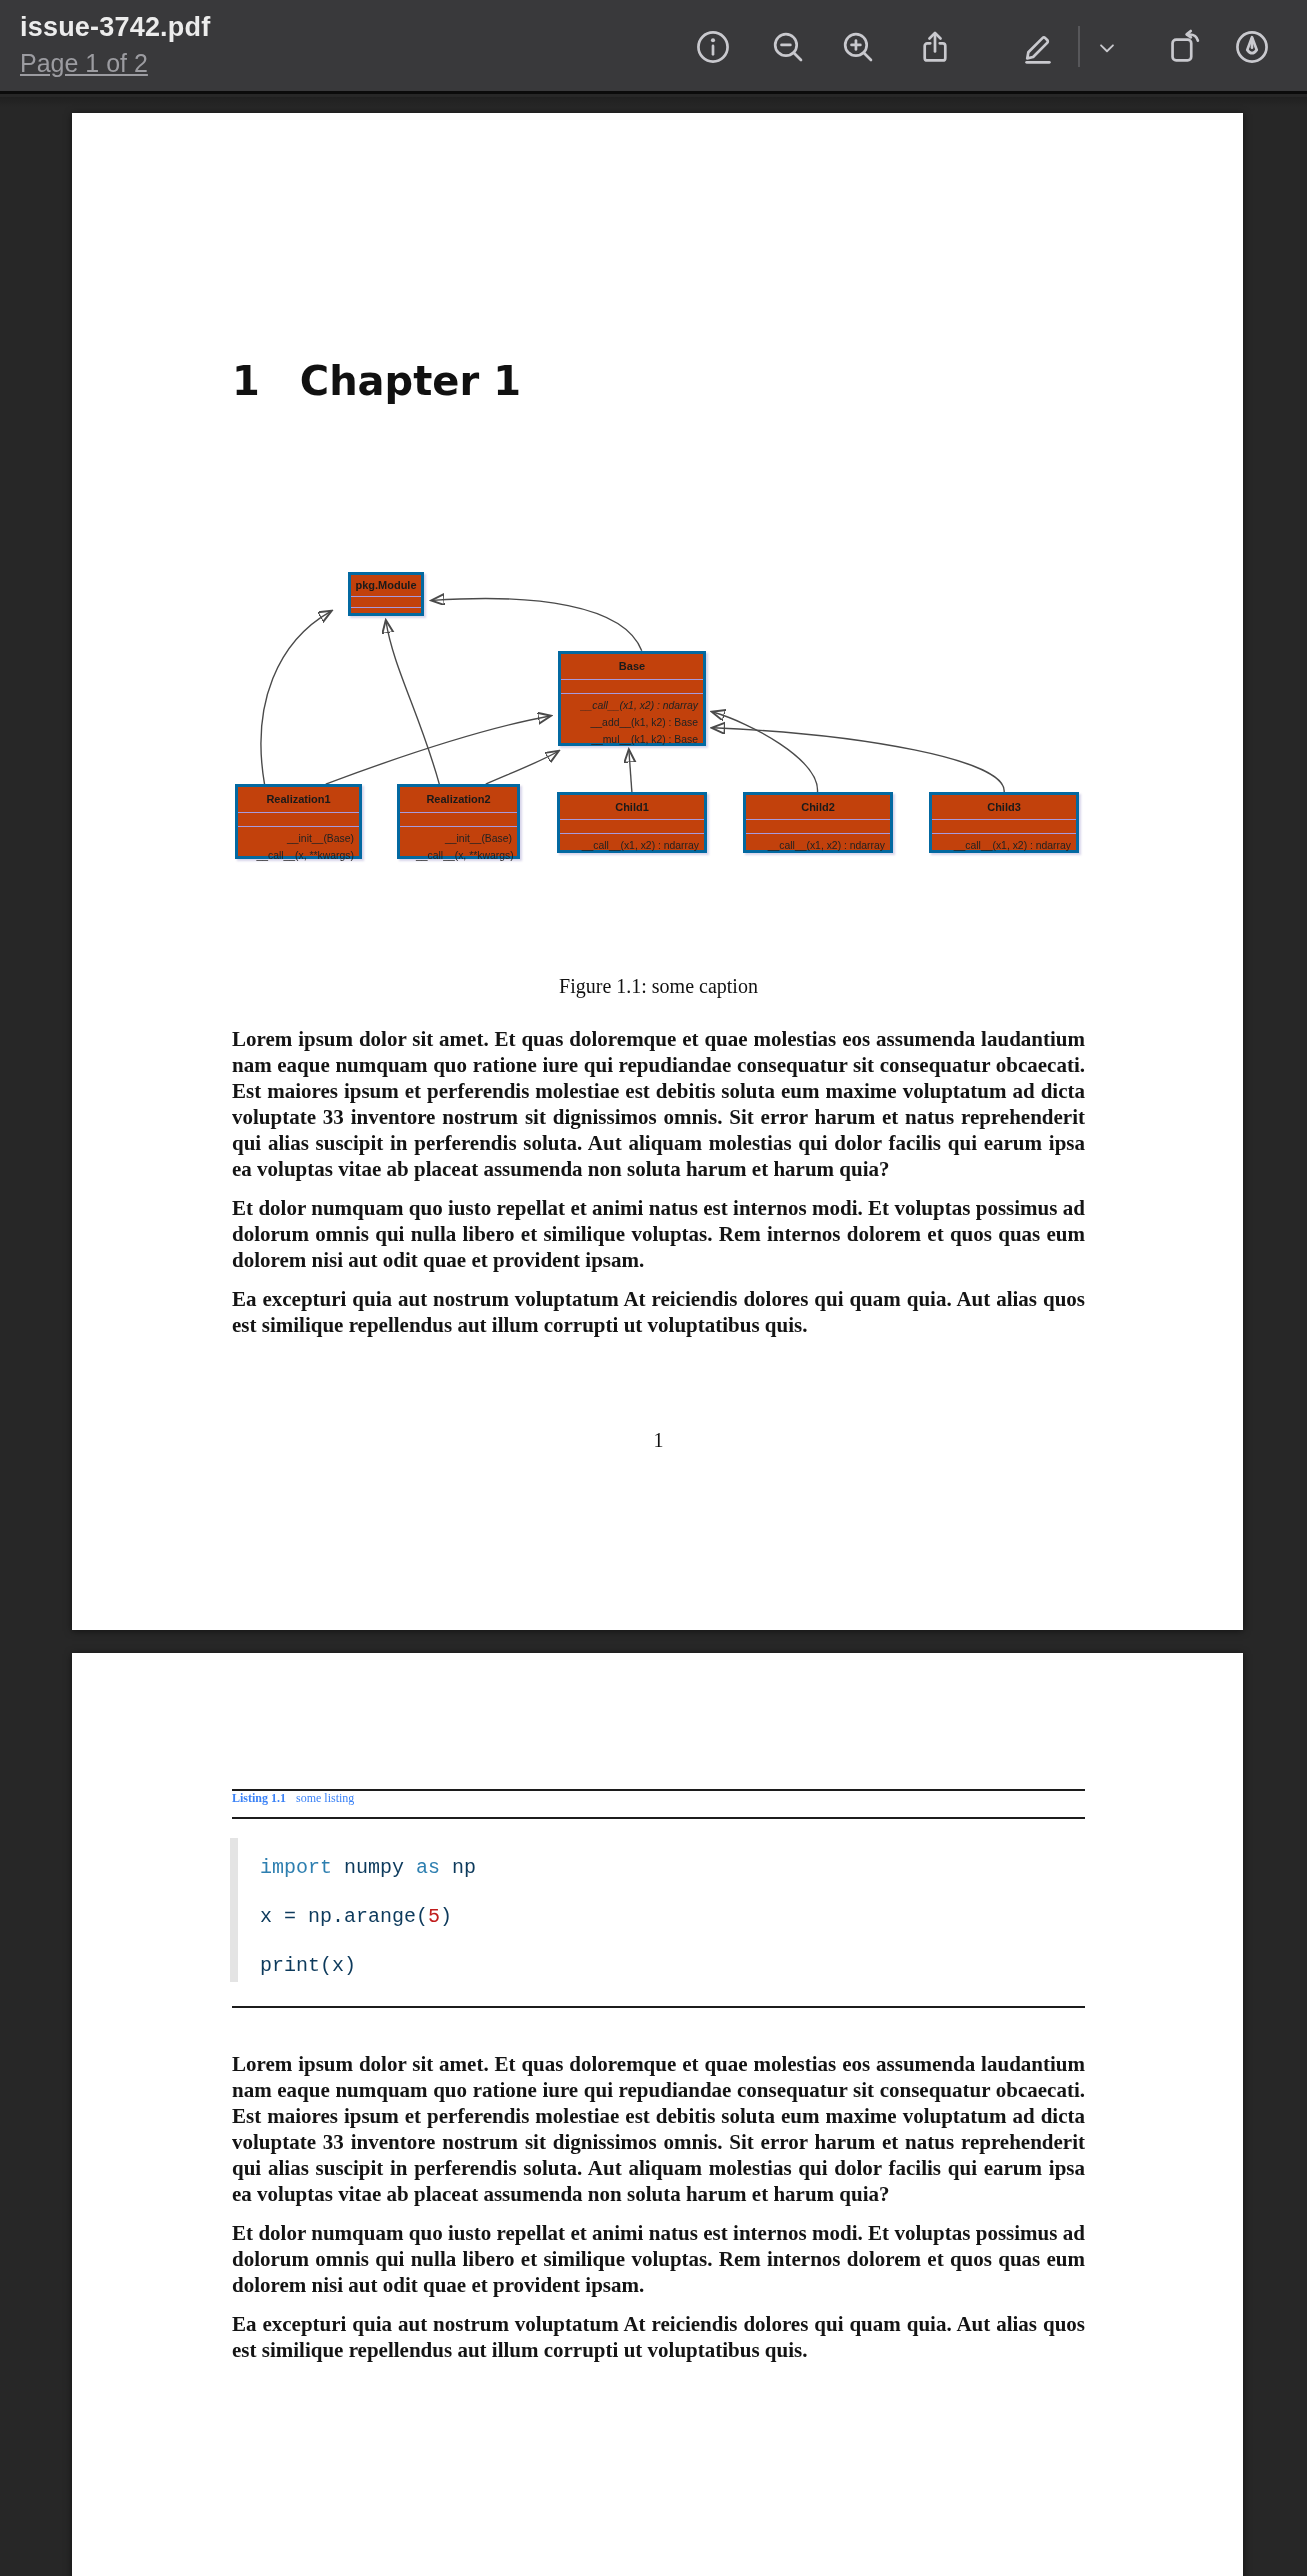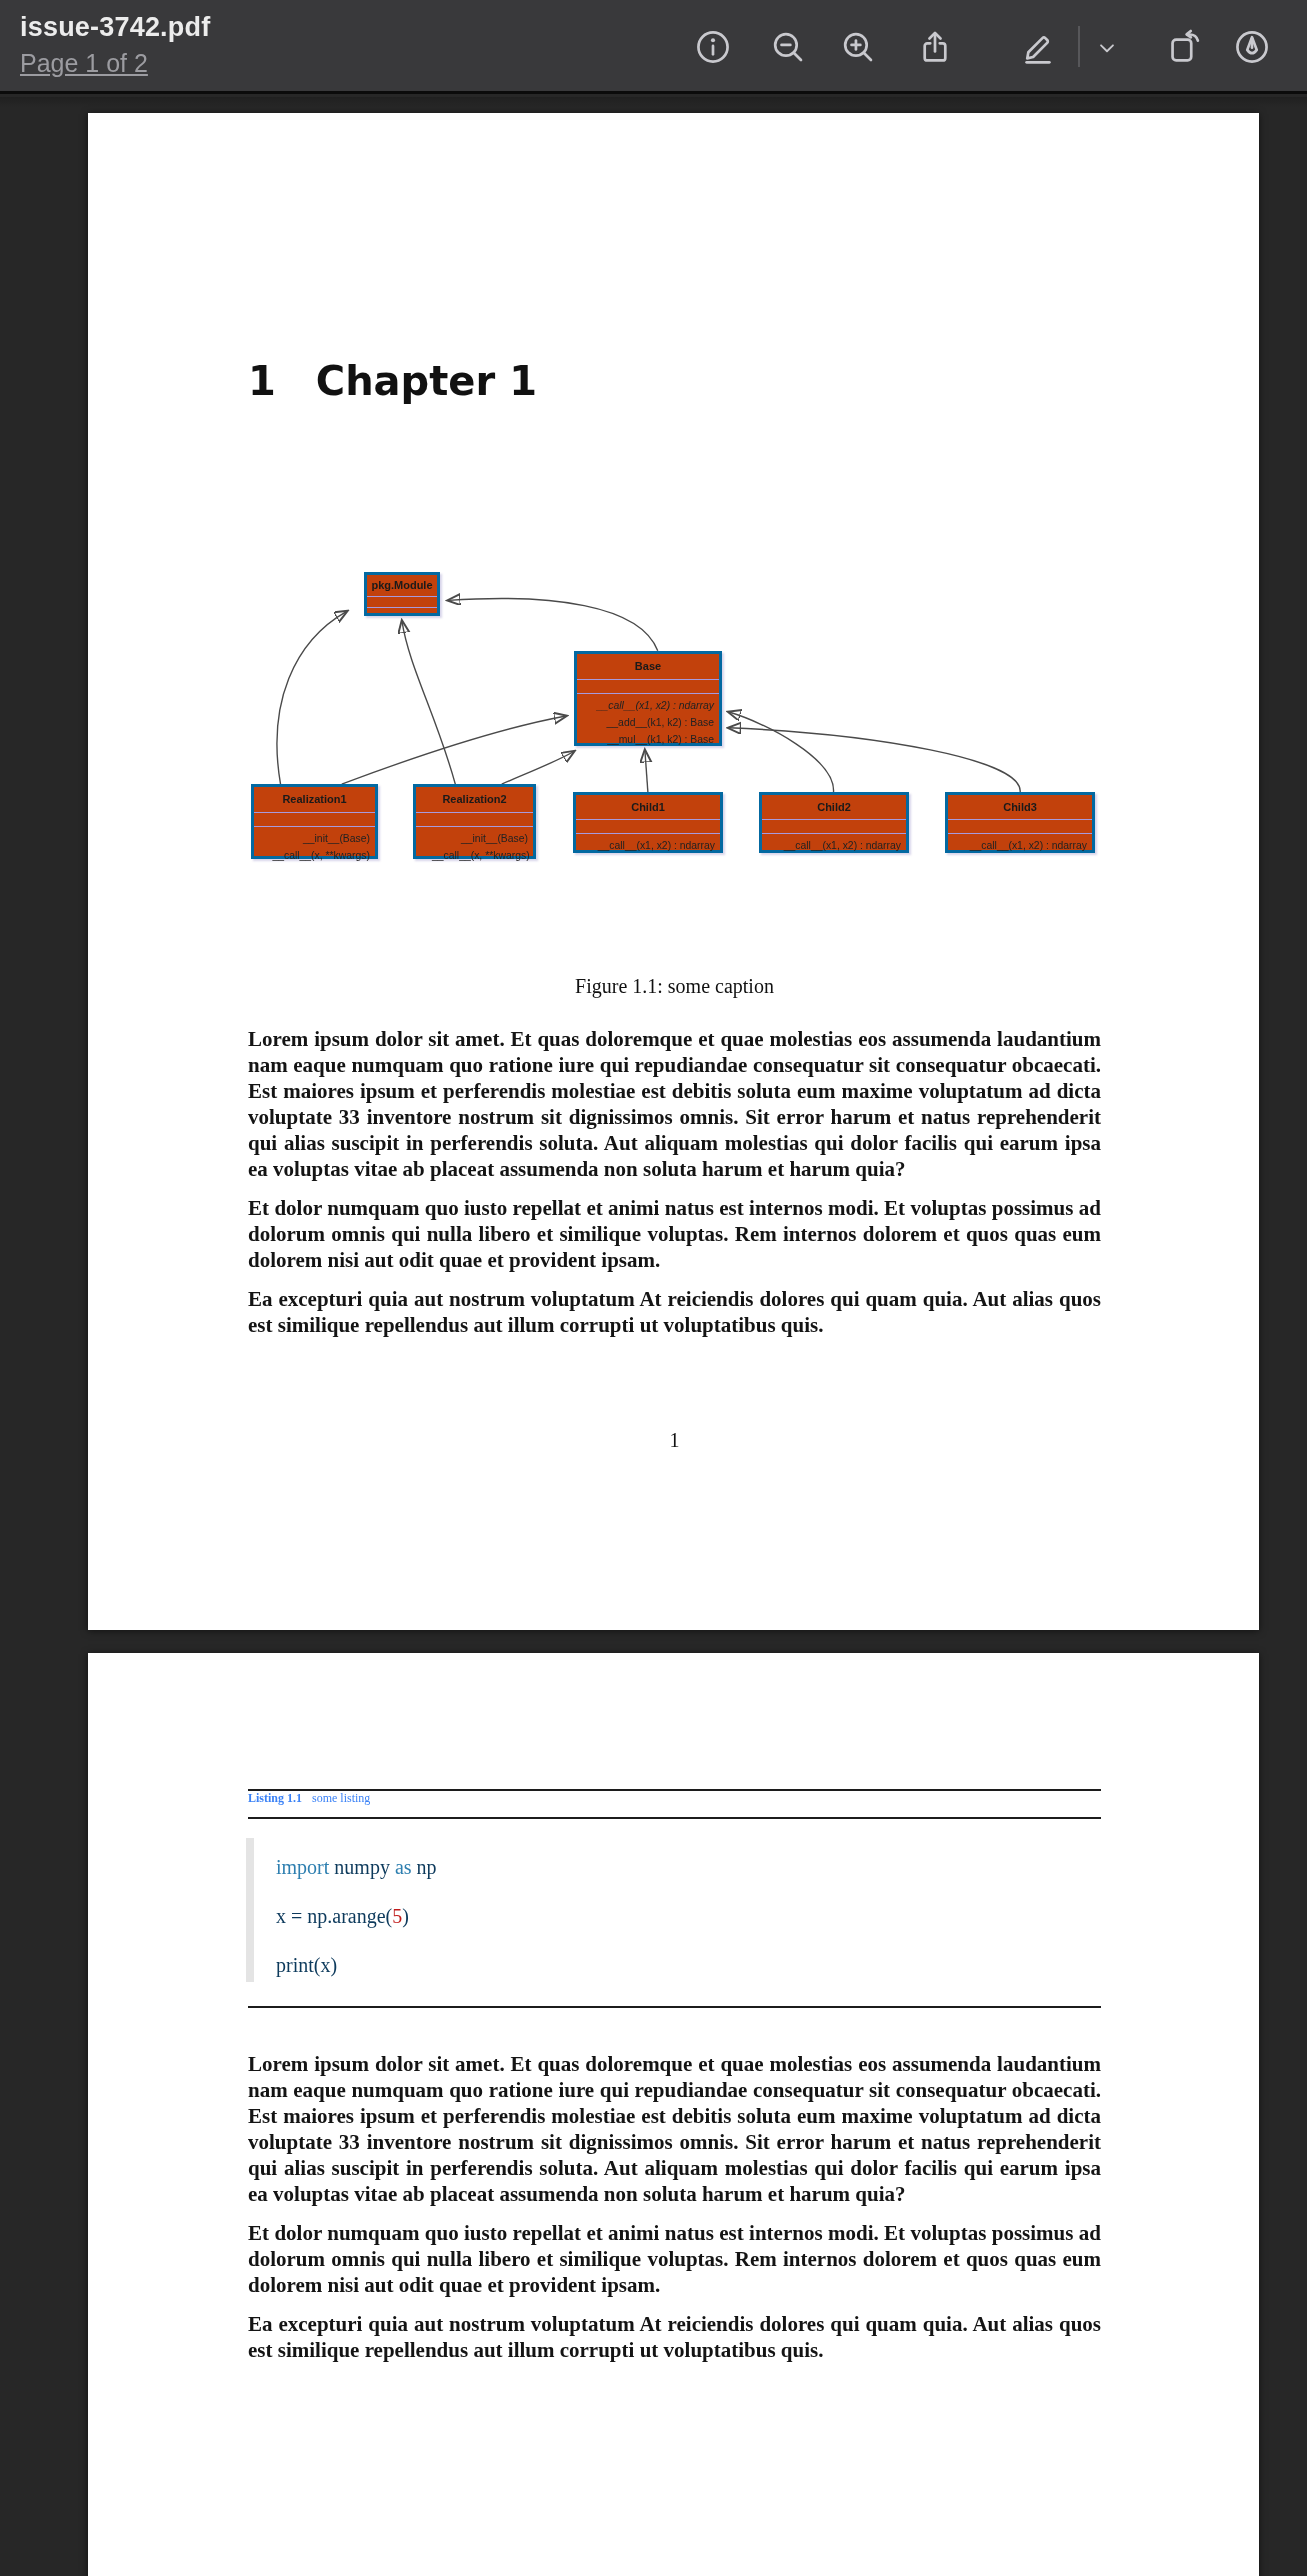--- a/index.html
+++ b/index.html
@@ -18,21 +18,21 @@
     stroke-linecap:round; stroke-linejoin:round; }
   .tb-btn svg .fdot { fill:#c9c9ce; stroke:none; }
   .tb-divider { position:absolute; left:1078px; top:26px; width:2px; height:41px; background:#57575a; }
   .tb-chevron { width:26px !important; height:26px !important; top:35px; }
   .tb-chevron svg { width:26px; height:26px; }
 
   
   .content { position:absolute; left:0; top:97px; width:100%; height:2479px;
     background:linear-gradient(#202020, #272727 10px); }
   .page { position:absolute; left:72px; width:1171px; background:#ffffff;
-    box-shadow:0 1px 7px rgba(0,0,0,.55);margin-left:16px; }
+    box-shadow:0 1px 7px rgba(0,0,0,.55); }
   .page1 { top:16px; height:1517px; }
   .page2 { top:1556px; height:1517px; }
 
   
   .chapter { position:absolute; left:160px; top:245px; margin:0; font-family:"DejaVu Sans", sans-serif;
     font-size:40px; font-weight:bold; color:#111; }
   .chapter .num { margin-right:26px; }
   .caption { position:absolute; left:160px; top:862px; width:853px; text-align:center;
     font-family:"Liberation Serif", serif; font-size:20px; color:#111; }
   .paras { position:absolute; left:160px; width:853px; }
@@ -55,21 +55,21 @@
   .uml-methods { padding:3px 5px 0 16px;text-align:right; }
   .uml-method { font-size:10.4px; color:#222; line-height:17px; white-space:nowrap; }
   .uml-method.it { font-style:italic; }
 
   
   .lrule { position:absolute; left:160px; width:853px; height:2px; background:#1c1c1c; }
   .listing-header { position:absolute; left:160px; top:138px; width:853px;
     font-family:"Liberation Serif", serif; font-size:12px; color:#3b82f6; }
   .listing-header .lab { font-weight:bold; margin-right:10px; }
   .code-bar { position:absolute; left:158px; top:185px; width:8px; height:144px; background:#e4e4e4; }
-  .code { position:absolute; left:188px; top:190px; font-family:Liberation Serif, serif;
+  .code { position:absolute; left:188px; top:190px; font-family:Liberation Mono, monospace;
     font-size:20px; }
   .code-line { height:49px; line-height:49px; white-space:pre; }
   .tok-kw  { color:#2e7fb0; }
   .tok-pl  { color:#0d3a5c; }
   .tok-num { color:#c01c1c; }
 </style>
 </head>
 <body>
 
 <div class="window">

